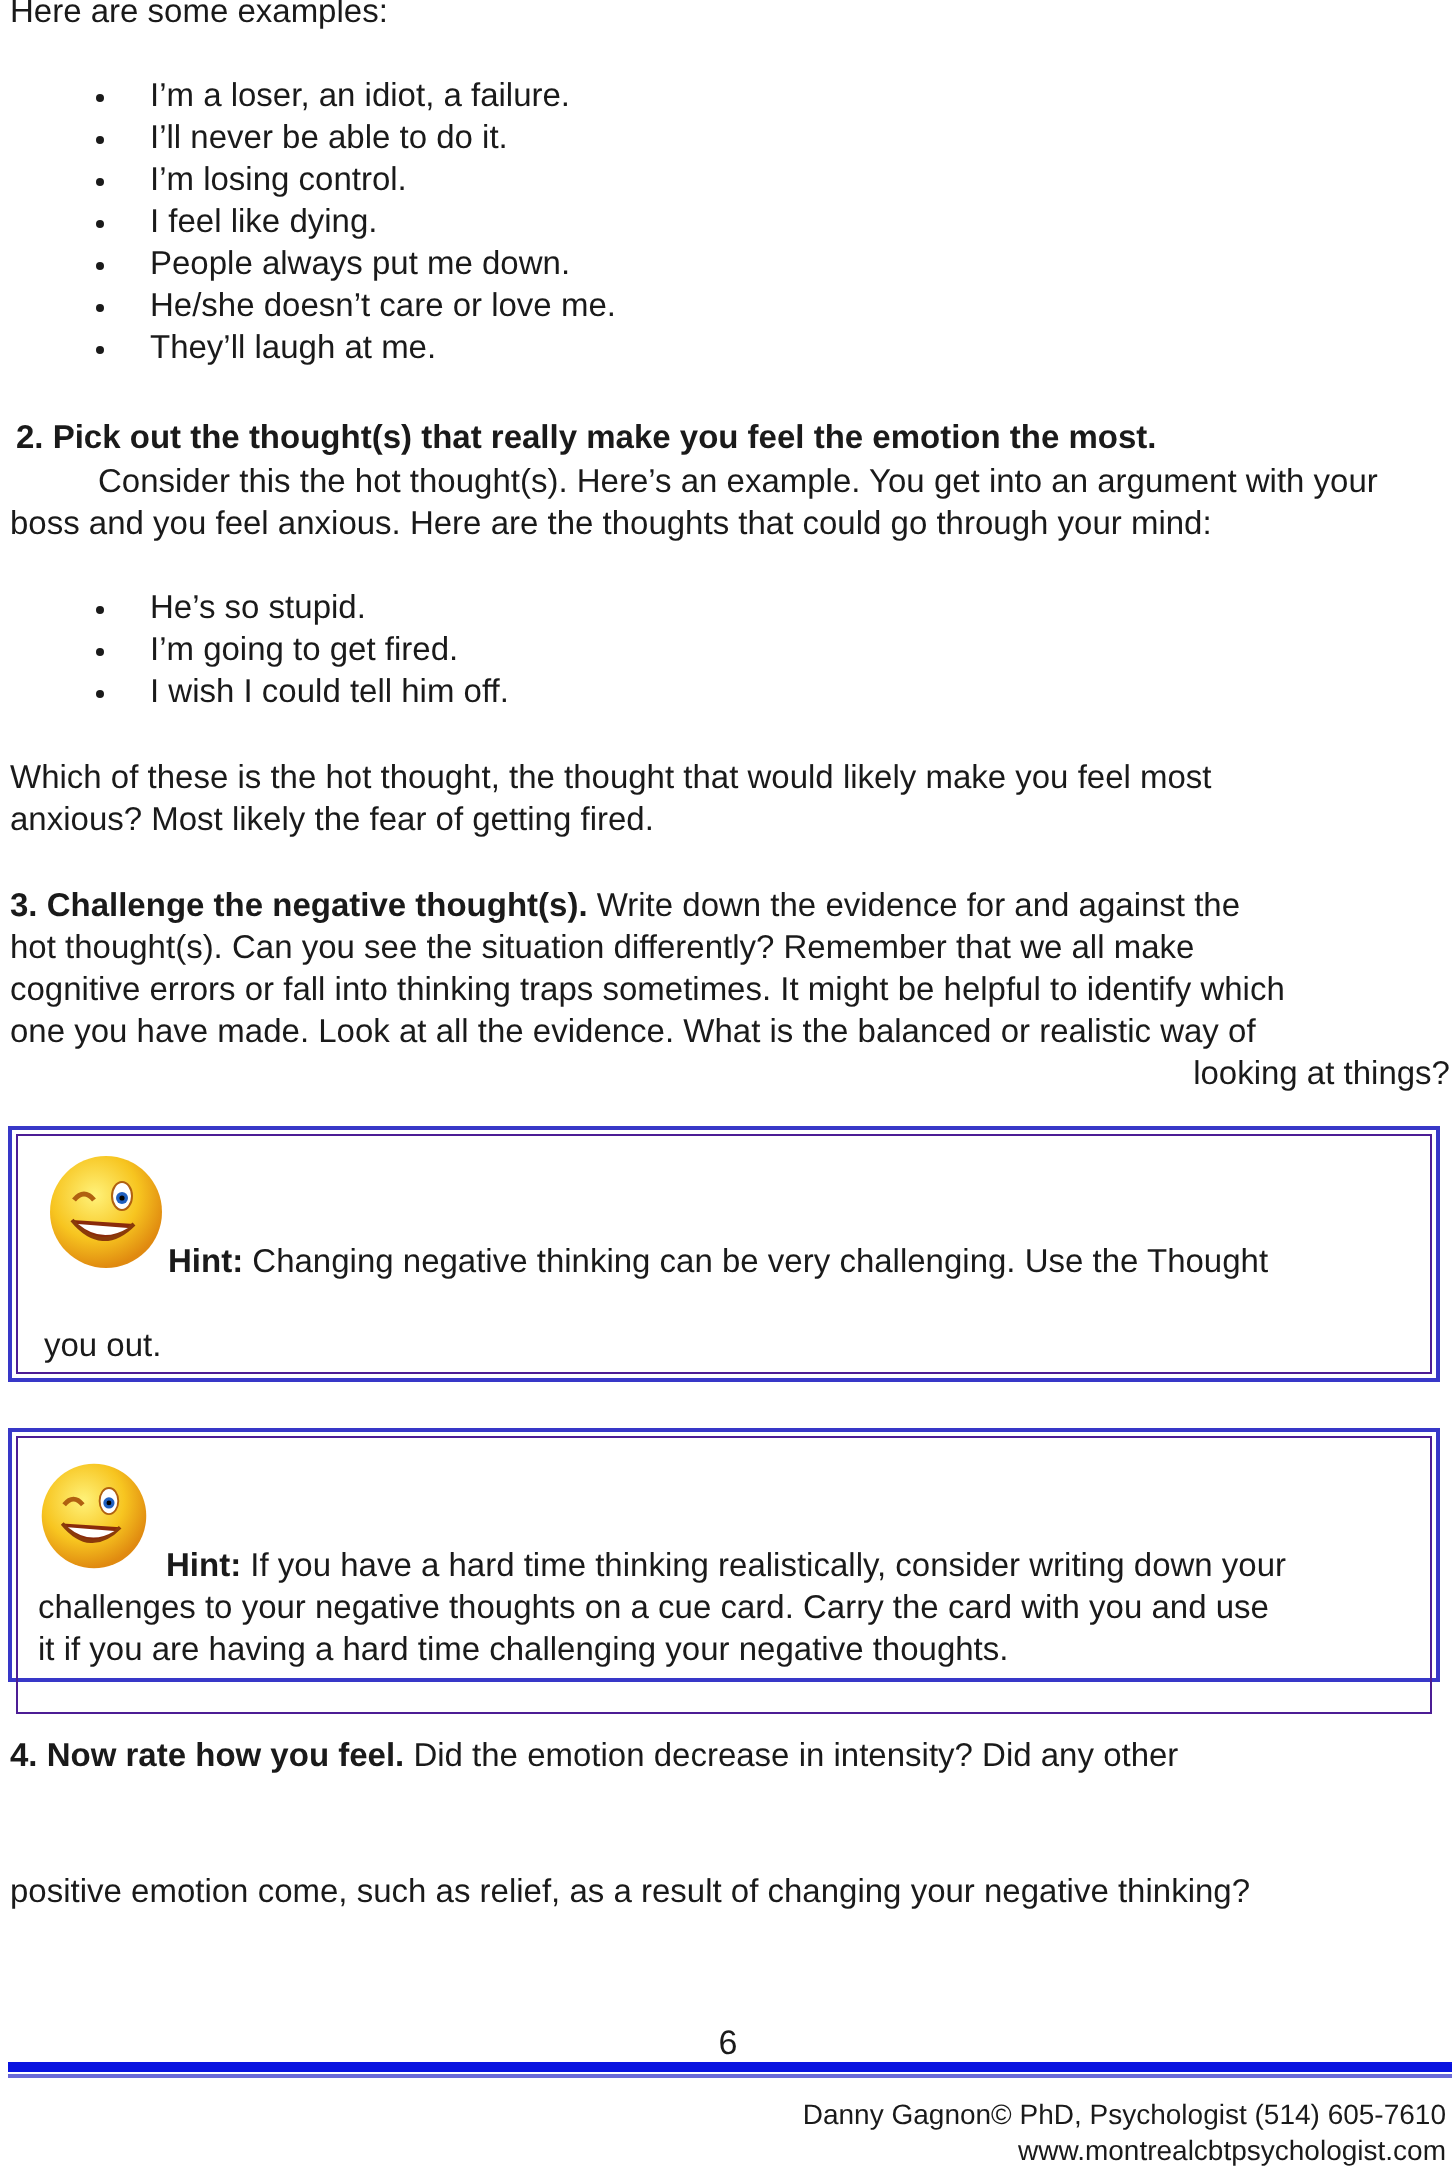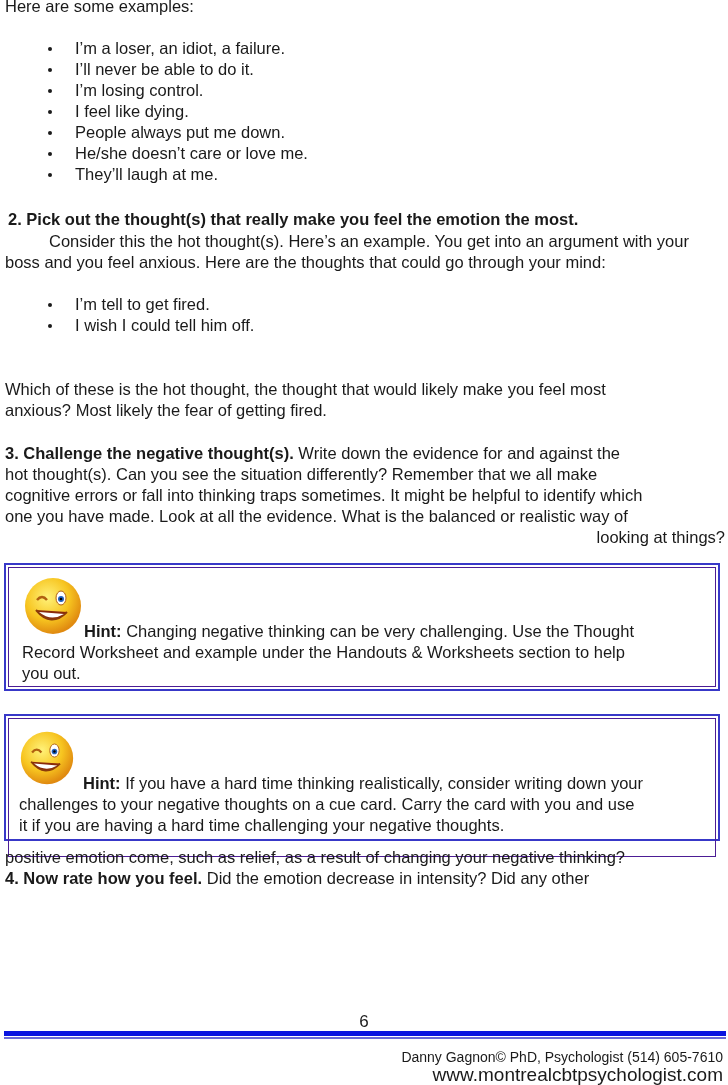--- a/index.html
+++ b/index.html
@@ -41,21 +41,22 @@
   <li><span class="dot"></span><span>People always put me down.</span></li>
   <li><span class="dot"></span><span>He/she doesn’t care or love me.</span></li>
   <li><span class="dot"></span><span>They’ll laugh at me.</span></li>
 </ul>
 
 <div class="abs para" style="top:209px; left:8px; font-weight:bold;">2.  Pick out the thought(s) that really make you feel the emotion the most.</div>
 <div class="abs para" style="top:231px;margin-left:44px;">Consider this the hot thought(s). Here’s an example. You get into an argument with your</div>
 <div class="abs para" style="top:252px;">boss and you feel anxious. Here are the thoughts that could go through your mind:</div>
 
 <ul class="bullets abs" style="top:294px; left:0;">
-  <li><span class="dot"></span><span>I’m tell to get fired.</span></li>
+  <li><span class="dot"></span><span>He’s so stupid.</span></li>
+  <li><span class="dot"></span><span>I’m going to get fired.</span></li>
   <li><span class="dot"></span><span>I wish I could tell him off.</span></li>
 </ul>
 
 <div class="abs para" style="top:379px;">Which of these is the hot thought, the thought that would likely make you feel most</div>
 <div class="abs para" style="top:400px;">anxious? Most likely the fear of getting fired.</div>
 
 <div class="abs para" style="top:443px;"><b>3.  Challenge the negative thought(s).</b><span> Write down the evidence for and against the</span></div>
 <div class="abs para" style="top:464px;">hot thought(s). Can you see the situation differently? Remember that we all make</div>
 <div class="abs para" style="top:485px;">cognitive errors or fall into thinking traps sometimes. It might be helpful to identify which</div>
 <div class="abs para" style="top:506px;">one you have made. Look at all the evidence. What is the balanced or realistic way of</div>
@@ -73,21 +74,20 @@
       </defs>
       <circle cx="30" cy="30" r="28" fill="url(#g1)"></circle>
       <path d="M14 24 Q19 18 24 24" stroke="#b06010" stroke-width="2.5" fill="none"></path>
       <ellipse cx="38" cy="22" rx="5" ry="7" fill="#fff" stroke="#b06010" stroke-width="1"></ellipse>
       <circle cx="38" cy="23" r="3" fill="#2060c0"></circle>
       <circle cx="38" cy="23" r="1.3" fill="#000"></circle>
       <path d="M13 34 Q28 52 44 36" stroke="#8a3a0a" stroke-width="2" fill="#8a2a0a"></path>
       <path d="M16 36 Q28 46 41 38" fill="#fff"></path>
     </svg>
     <div class="abs" style="left:75px; top:53px; white-space:nowrap;"><b>Hint:</b><span> Changing negative thinking can be very challenging. Use the Thought</span></div>
-    <div class="abs" style="left:13px; top:74px; white-space:nowrap;">Record Worksheet and example under the Handouts &amp; Worksheets section to help</div>
     <div class="abs" style="left:13px; top:95px; white-space:nowrap;">you out.</div>
   </div>
 </div>
 
 <div class="hint-box" style="top:714px; height:127px;">
   <div class="hint-inner" style="height:139px;">
     <svg class="smiley" style="top:9px; left:10px;" width="56" height="60" viewBox="0 0 60 60">
       <defs>
         <radialGradient id="g2" cx="40%" cy="35%" r="65%">
           <stop offset="0%" stop-color="#fff27a"></stop>
@@ -103,19 +103,19 @@
       <path d="M13 34 Q28 52 44 36" stroke="#8a3a0a" stroke-width="2" fill="#8a2a0a"></path>
       <path d="M16 36 Q28 46 41 38" fill="#fff"></path>
     </svg>
     <div class="abs" style="left:74px; top:54px; white-space:nowrap;"><b>Hint:</b><span> If you have a hard time thinking realistically, consider writing down your</span></div>
     <div class="abs" style="left:10px; top:75px; white-space:nowrap;">challenges to your negative thoughts on a cue card. Carry the card with you and use</div>
     <div class="abs" style="left:10px; top:96px; white-space:nowrap;">it if you are having a hard time challenging your negative thoughts.</div>
   </div>
 </div>
 
 <div class="abs para" style="top:868px;"><b>4.  Now rate how you feel.</b><span> Did the emotion decrease in intensity? Did any other</span></div>
-<div class="abs para" style="top:847px;">positive emotion come, such as relief, as a result of changing your negative thinking?</div>
+<div class="abs para" style="top:936px;">positive emotion come, such as relief, as a result of changing your negative thinking?</div>
 
 <div class="abs" style="top:1011px; left:0; width:728px; text-align:center; font-size:17px;">6</div>
 <div class="footer-line-thick" style="top:1031px;"></div>
 <div class="footer-line-thin" style="top:1037px;"></div>
 <div class="abs" style="top:1048px; right:5px; text-align:center; font-size:14px; line-height:18px;">Danny Gagnon© PhD, Psychologist (514) 605-7610</div>
-<div class="abs" style="top:1066px; right:5px; text-align:right; font-size:19px; line-height:18px;">www.montrealcbtpsychologist.com</div>
+<div class="abs" style="top:1066px; right:5px; text-align:right; font-size:14px; line-height:18px;">www.montrealcbtpsychologist.com</div>
 
 </body></html>

